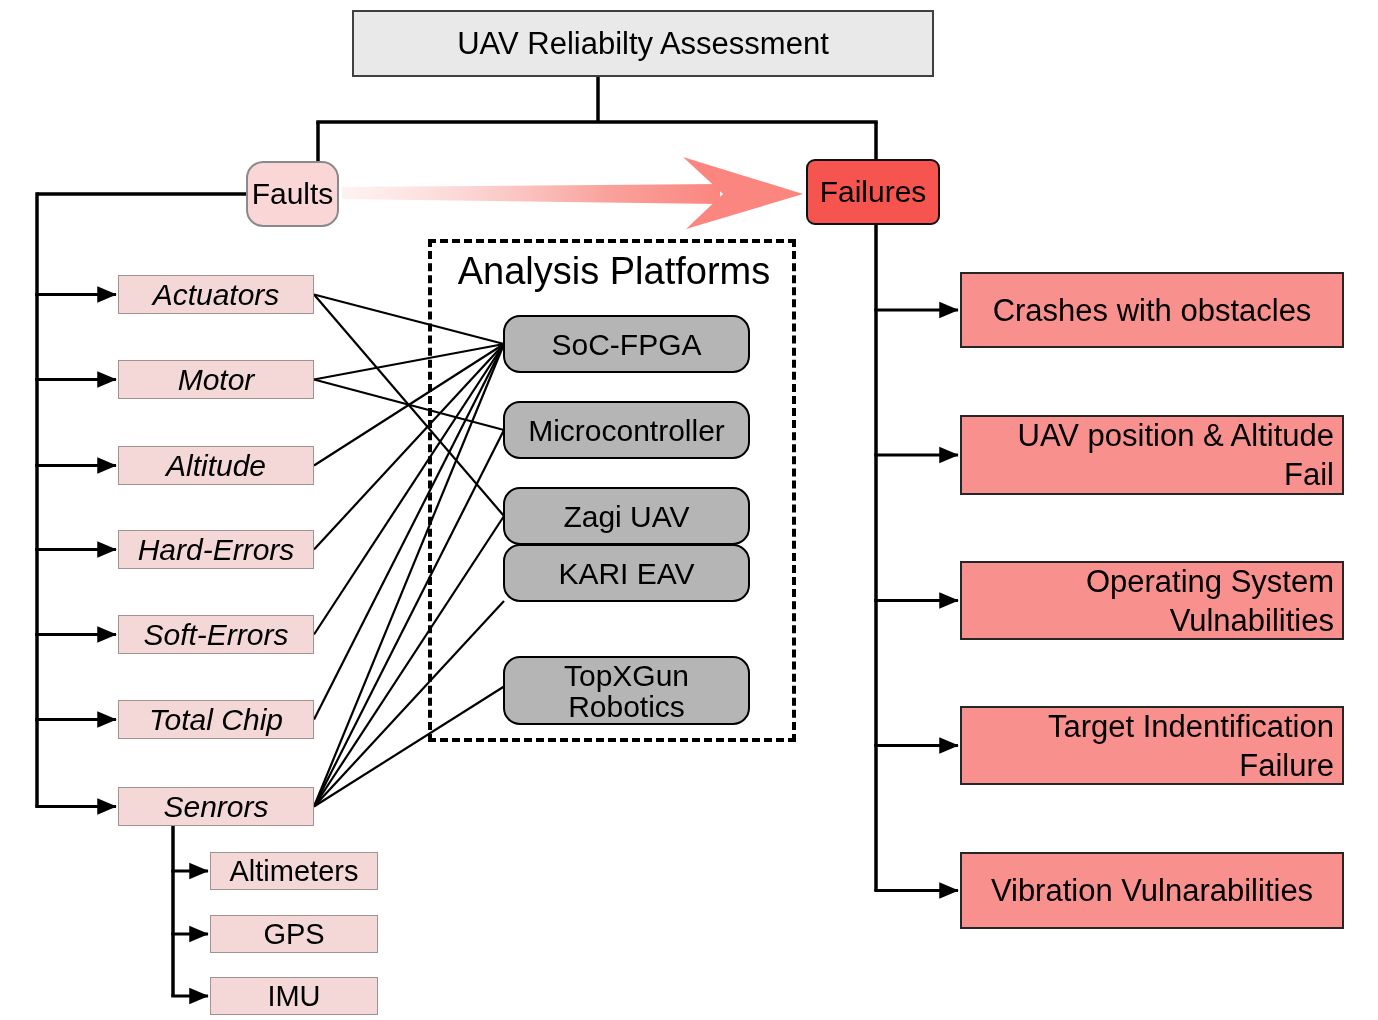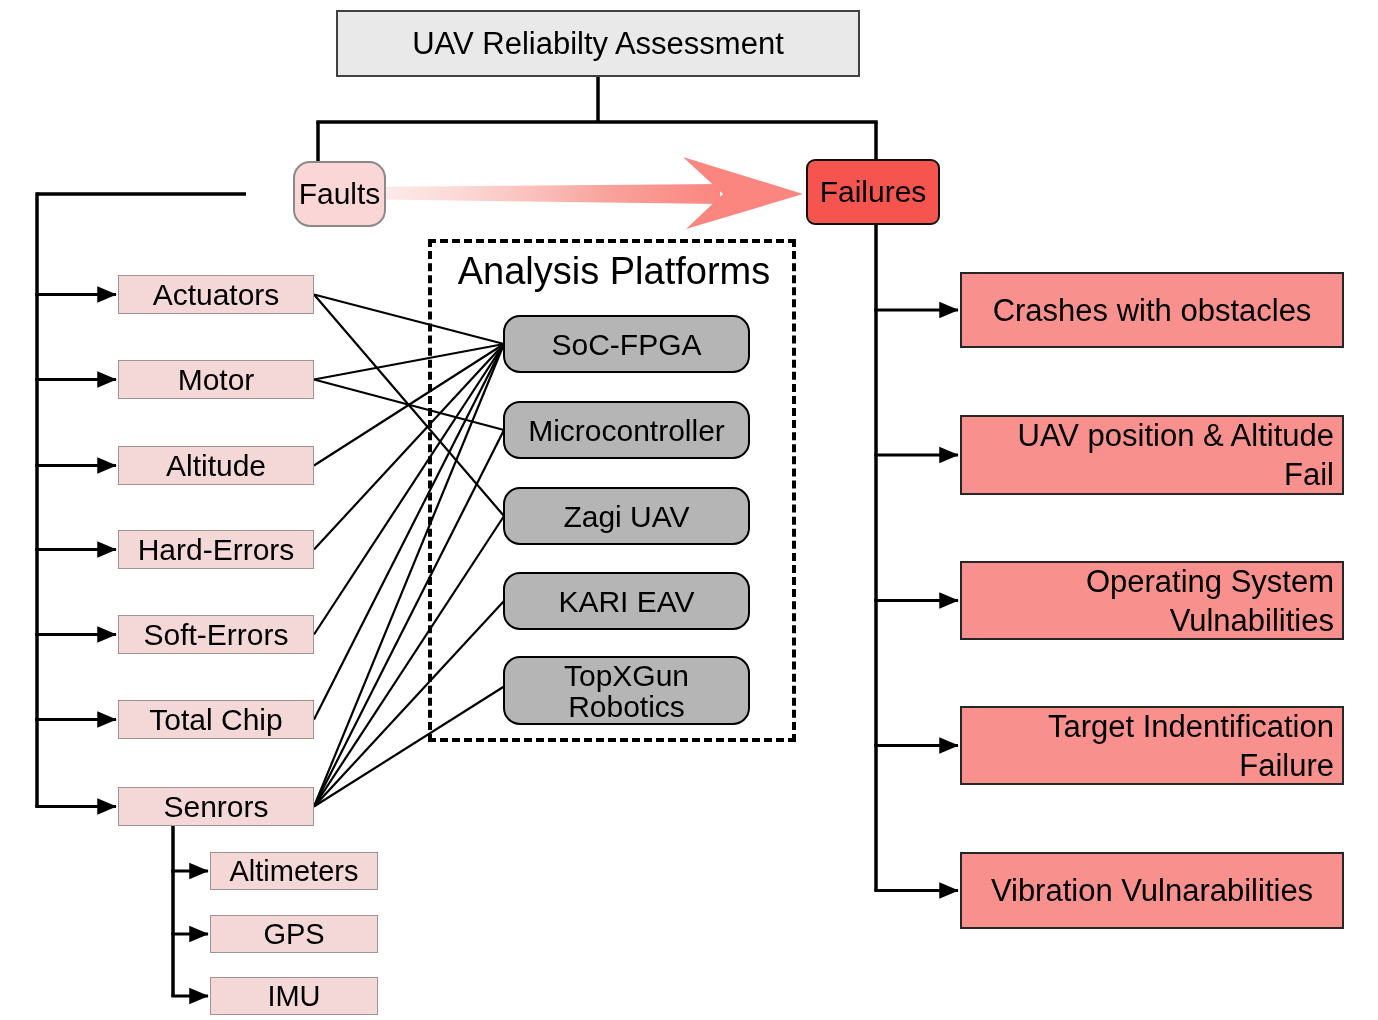--- a/index.html
+++ b/index.html
@@ -10,51 +10,51 @@
   svg.wires{position:absolute;left:0;top:0;z-index:1;}
   .dashed-frame{
     position:absolute;left:428px;top:239px;width:368px;height:503px;
     border:4px dashed #000;box-sizing:border-box;z-index:0;background:transparent;
   }
   .box{
     position:absolute;display:flex;align-items:center;justify-content:center;
     text-align:center;box-sizing:border-box;z-index:2;white-space:pre-line;
   }
   .title-box{
-    left:336px;top:10px;width:524px;height:67px;background:#e9e9e9;
+    left:352px;top:10px;width:582px;height:67px;background:#e9e9e9;
     border:2.5px solid #404040;font-size:31px;
   }
   .faults-node{
     left:246px;top:161px;width:93px;height:66px;background:#fad6d6;
-    border:2px solid #8a8a8a;border-radius:17px;font-size:30px;margin-left:47px;
+    border:2px solid #8a8a8a;border-radius:17px;font-size:30px;
   }
   .failures-node{
     left:806px;top:159px;width:134px;height:66px;background:#f5554e;
     border:2px solid #101010;border-radius:9px;font-size:30px;
   }
   .fault-item{
     left:118px;width:196px;height:39px;background:#f4d8d8;
-    border:1.5px solid #a29292;font-size:30px;
+    border:1.5px solid #a29292;font-size:30px;font-style:italic;
   }
   .f-actuators{top:275px}.f-motor{top:360px}.f-battery{top:446px}
   .f-hard{top:530px}.f-soft{top:615px}.f-total{top:700px}.f-senrors{top:787px}
   .sensor-item{
     left:210px;width:168px;height:38px;background:#f4d8d8;
     border:1.5px solid #a29292;font-size:29px;
   }
   .s-altimeters{top:852px}.s-gps{top:915px}.s-imu{top:977px}
   .analysis-title{
     left:434px;top:250px;width:360px;height:42px;font-size:38px;z-index:2;
   }
   .platform{
     left:503px;width:247px;height:58px;background:#b5b5b5;
     border:2.5px solid #000;border-radius:17px;font-size:30px;line-height:31px;
     padding:0 6px;
   }
-  .p-soc{top:315px}.p-micro{top:401px}.p-zagi{top:487px}.p-kari{top:572px}
+  .p-soc{top:315px}.p-micro{top:401px}.p-zagi{top:487px}.p-kari{top:544px}
   .p-topxgun{top:656px;height:69px}
   .failure-item{
     left:960px;width:384px;background:#f8908e;
     border:2px solid #262626;font-size:31px;line-height:39px;padding:0 8px;text-align:right;
   }
   .r-crashes{top:272px;height:76px}
   .r-position{top:415px;height:80px}
   .r-os{top:561px;height:79px}
   .r-target{top:706px;height:79px}
   .r-vibration{top:852px;height:77px}

